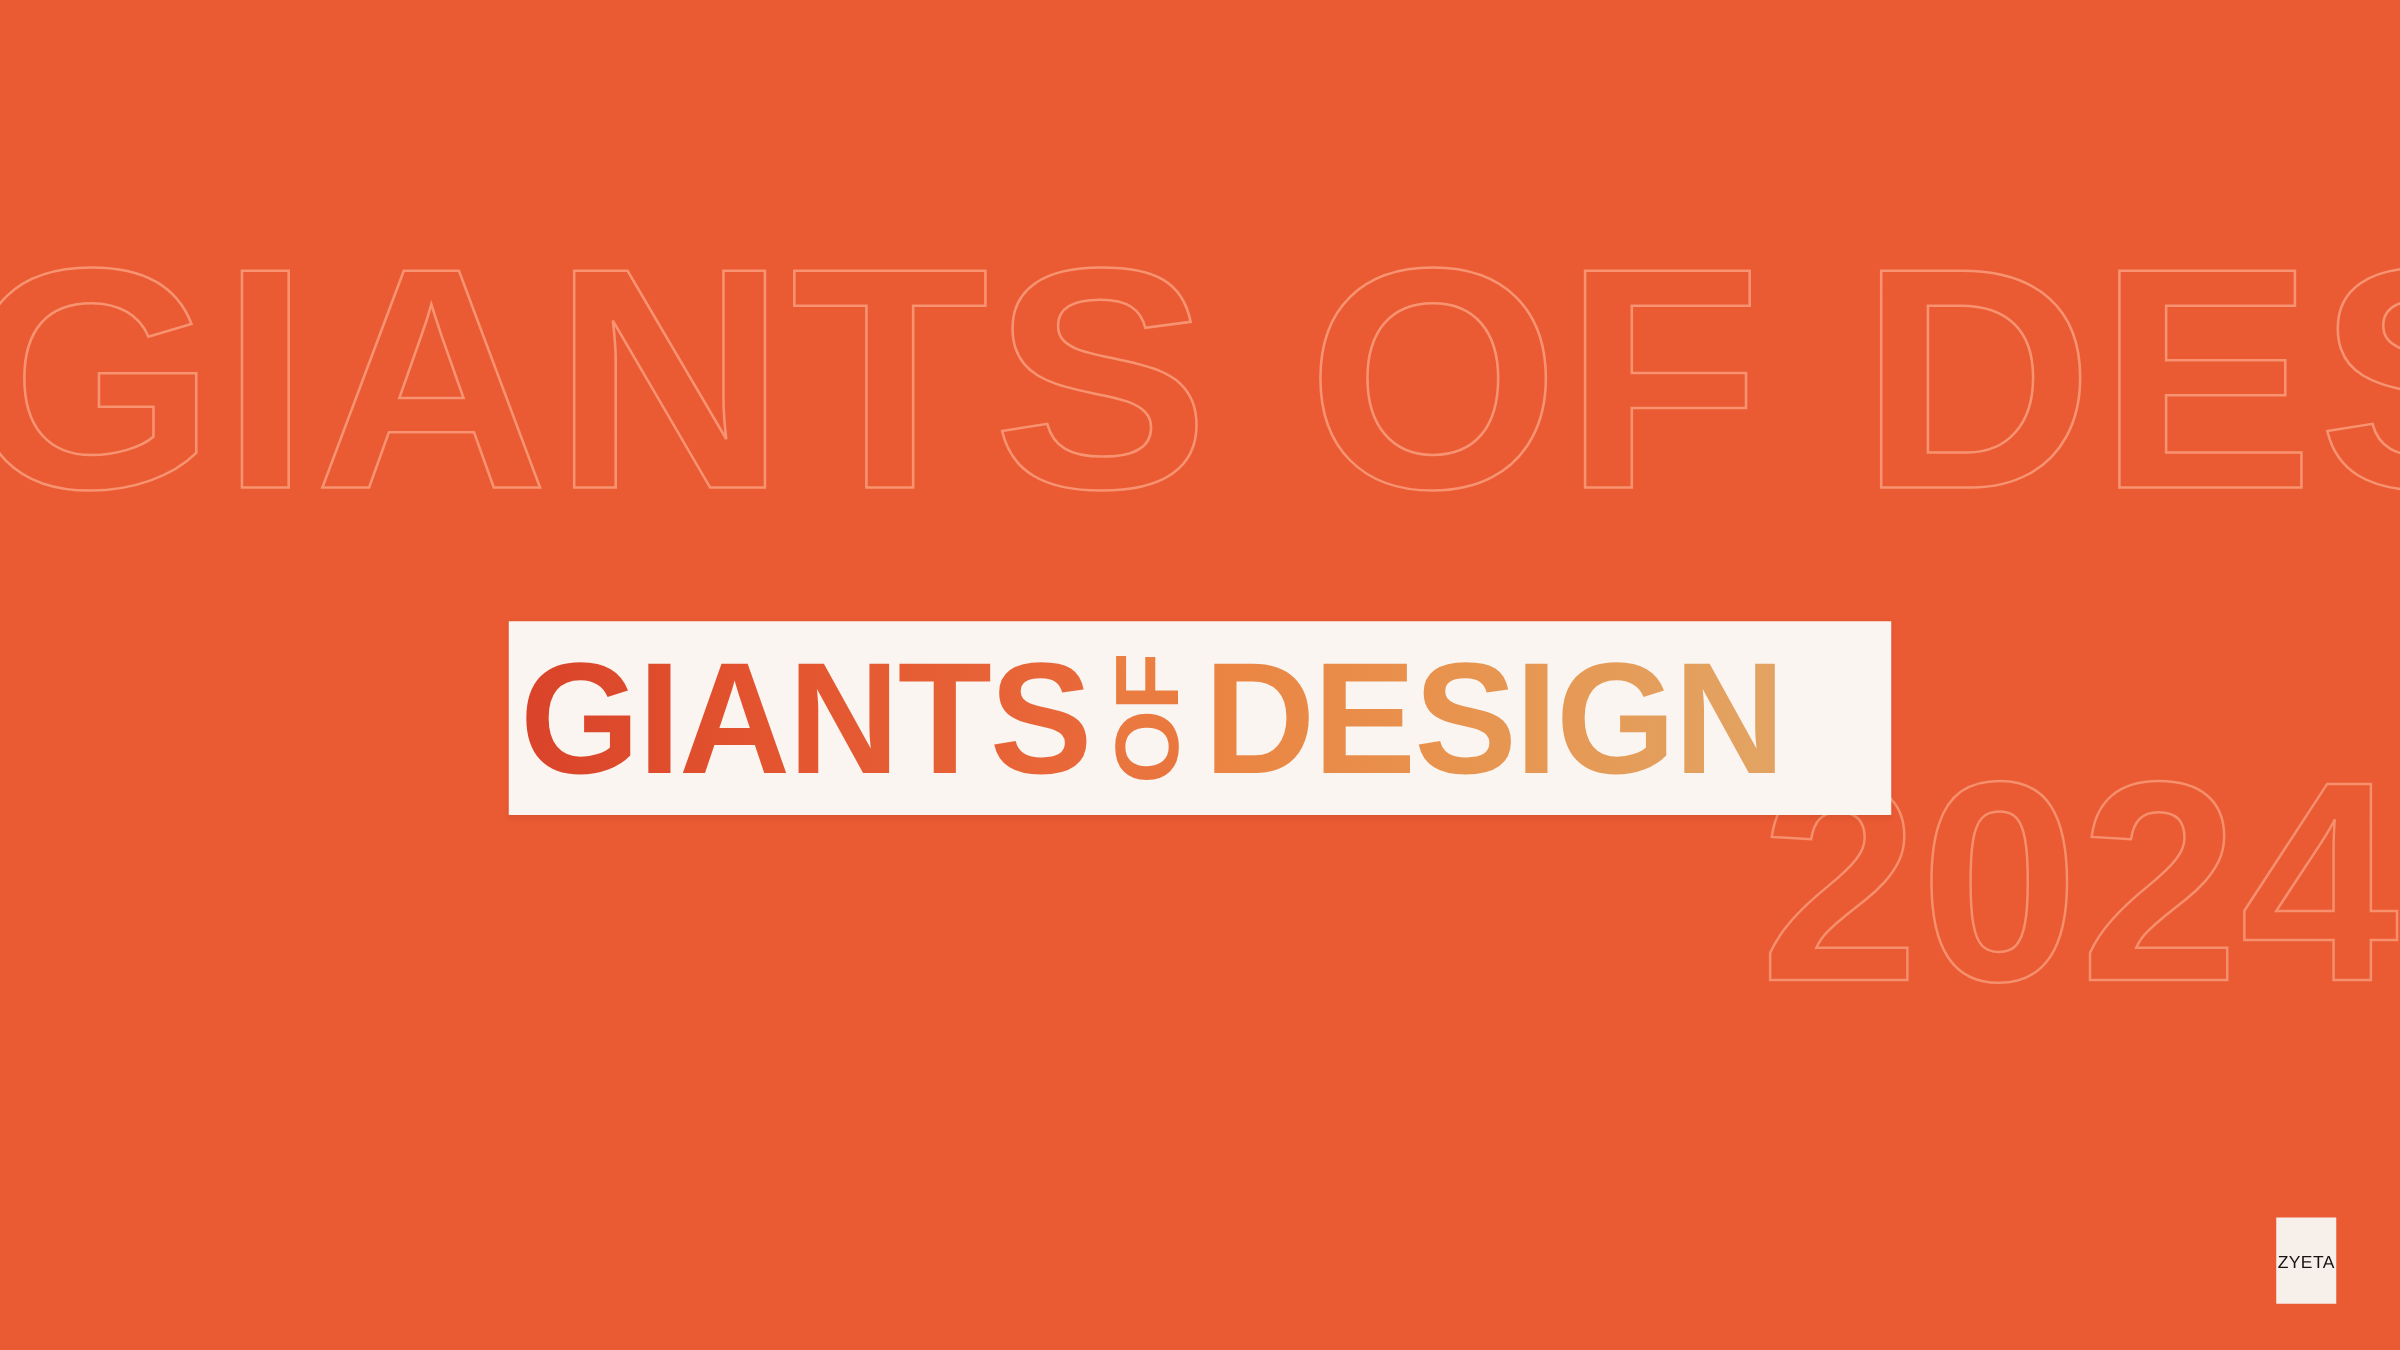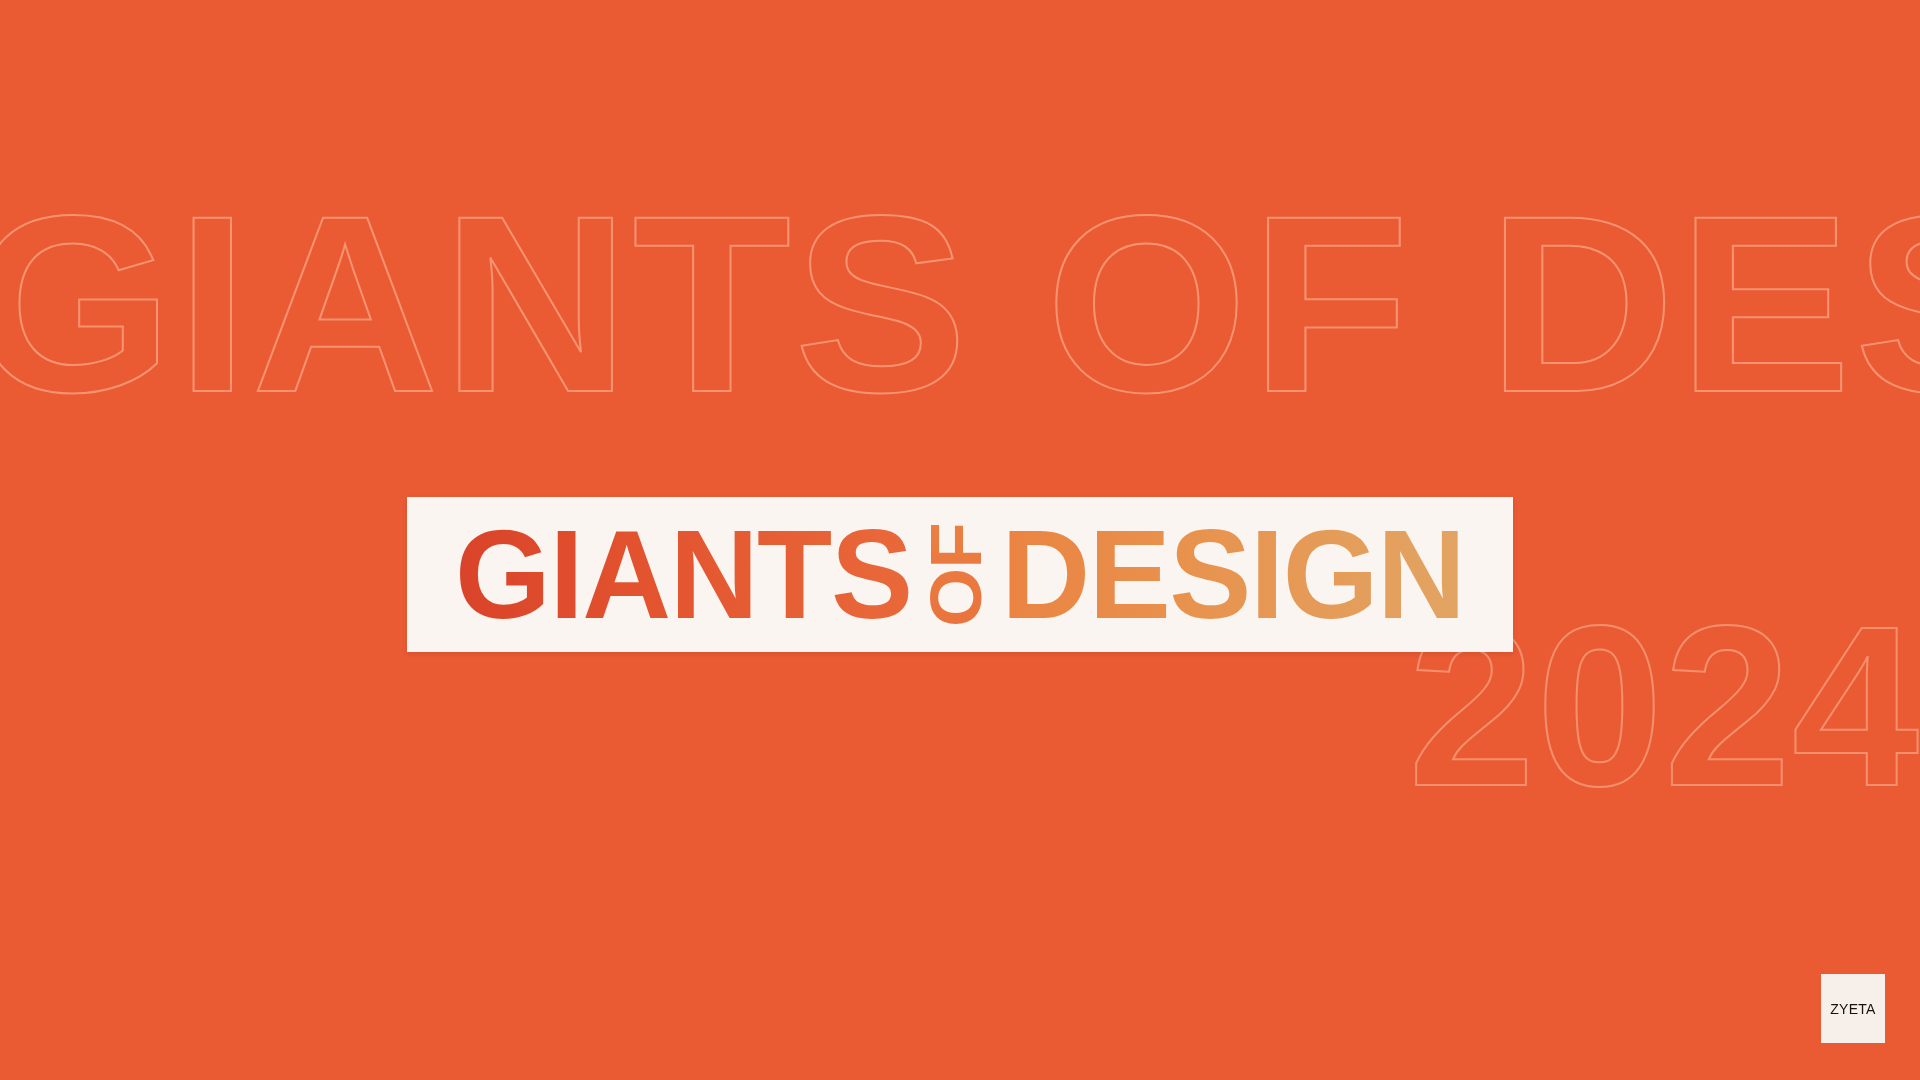--- a/index.html
+++ b/index.html
@@ -67,21 +67,20 @@
   
   .logo-band {
     position: absolute;
     left: 407px;
     top: 497px;
     width: 1106px;
     height: 155px;
     background: #FAF5F0;
     display: flex;
     align-items: center;
-    justify-content: center;
     box-shadow: 0 2px 5px rgba(120, 40, 15, 0.18);
   }
 
   .logo-lockup {
     display: flex;
     align-items: center;
     justify-content: center;
     height: 100%;
     padding: 0 2px;
   }
@@ -139,21 +138,21 @@
     background-clip: text;
     -webkit-text-fill-color: transparent;
     color: transparent;
   }
 
   
   .brandmark {
     position: absolute;
     left: 1821px;
     top: 974px;
-    width: 64px;
+    width: 48px;
     height: 69px;
     background: #F7F0EA;
     display: flex;
     align-items: center;
     justify-content: center;
   }
 
   .brandmark-text {
     font-family: "Liberation Sans", sans-serif;
     font-weight: 400;

